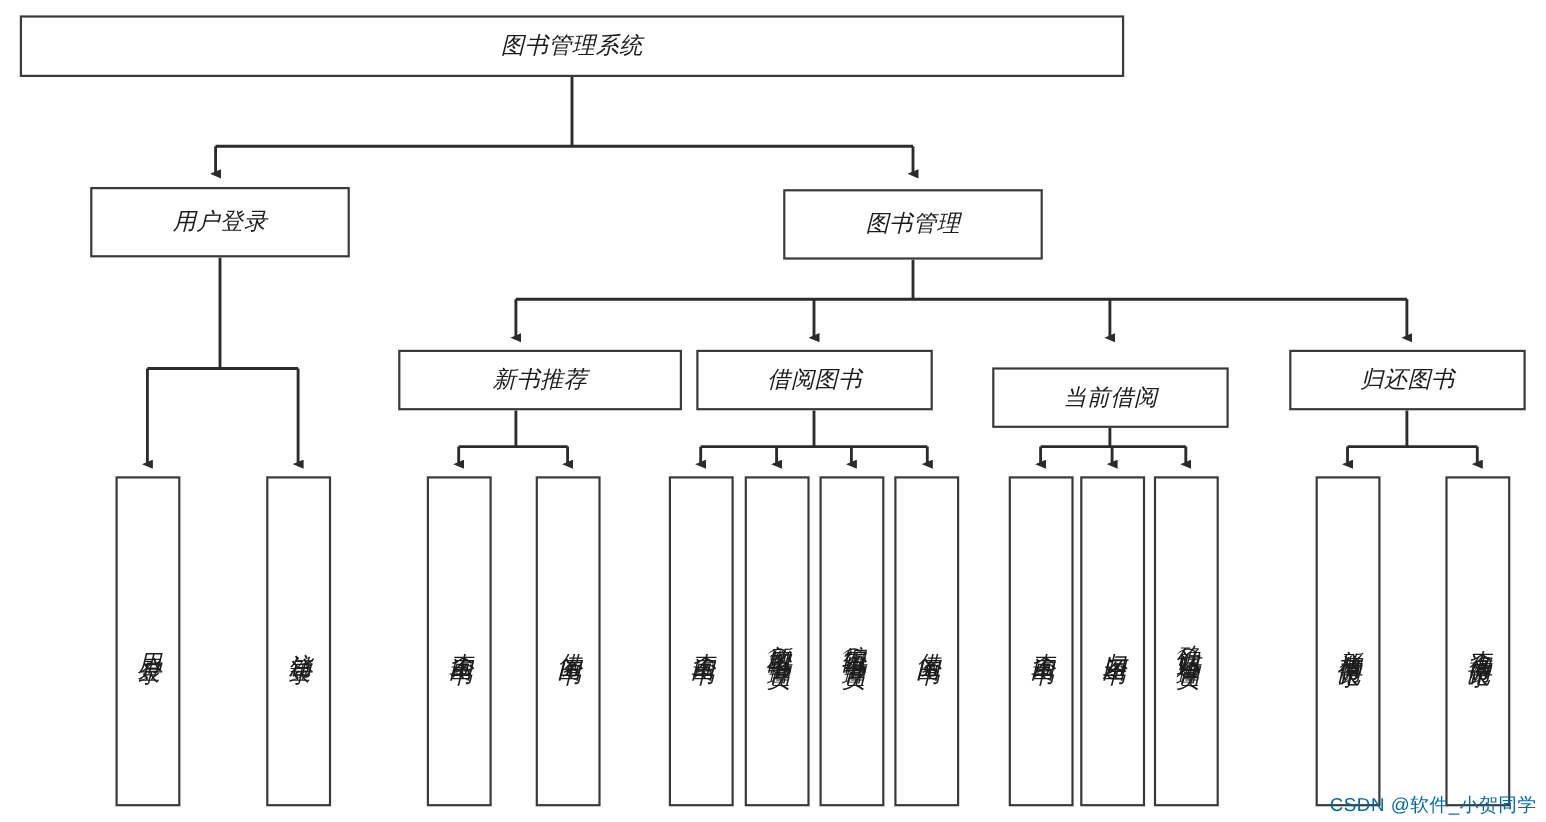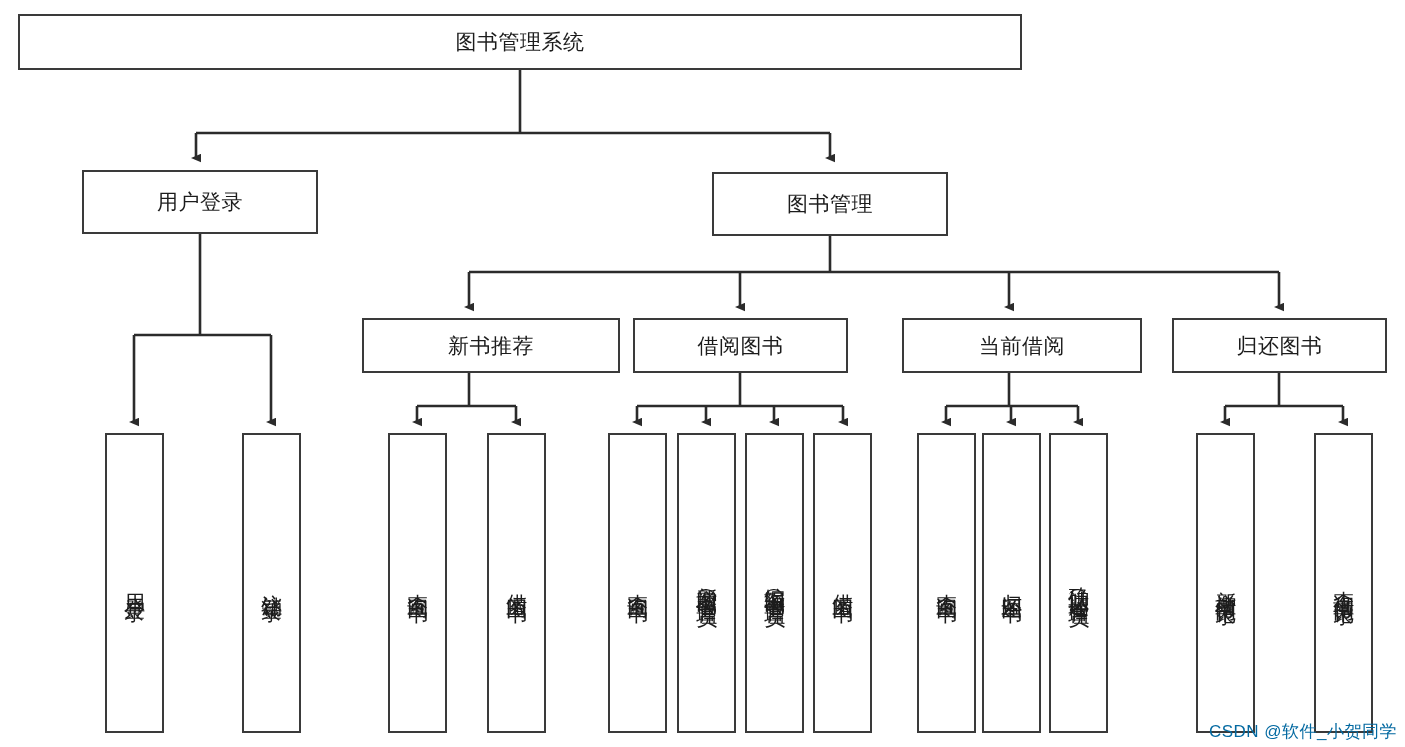--- a/index.html
+++ b/index.html
@@ -47,20 +47,21 @@
     letter-spacing: 3px;
     line-height: 1.25;
     padding-top: 6px;
     padding-bottom: 6px;
     align-items: center;
     justify-content: center;
   }
   .node .lbl {
     display: block;
     text-align: right;
+    font-style: italic;
   }
   .node.vert .lbl {
     writing-mode: vertical-rl;
     text-orientation: upright;
     white-space: normal;
     max-height: 100%;
   }
   #watermark {
     position: absolute;
     right: 8px;
@@ -138,21 +139,21 @@
   <div class="node horiz" style="left:712px; top:172px; width:236px; height:64px;">
     <span class="lbl">图书管理</span>
   </div>
 
   <div class="node horiz" style="left:362px; top:318px; width:258px; height:55px;">
     <span class="lbl">新书推荐</span>
   </div>
   <div class="node horiz" style="left:633px; top:318px; width:215px; height:55px;">
     <span class="lbl">借阅图书</span>
   </div>
-  <div class="node horiz" style="left:902px; top:318px; width:240px; height:55px;">
+  <div class="node horiz" style="left:902px; top:334px; width:215px; height:55px;">
     <span class="lbl">当前借阅</span>
   </div>
   <div class="node horiz" style="left:1172px; top:318px; width:215px; height:55px;">
     <span class="lbl">归还图书</span>
   </div>
 
   <div class="node vert" style="left:105px; top:433px; width:59px; height:300px;">
     <span class="lbl">用户登录</span>
   </div>
   <div class="node vert" style="left:242px; top:433px; width:59px; height:300px;">

